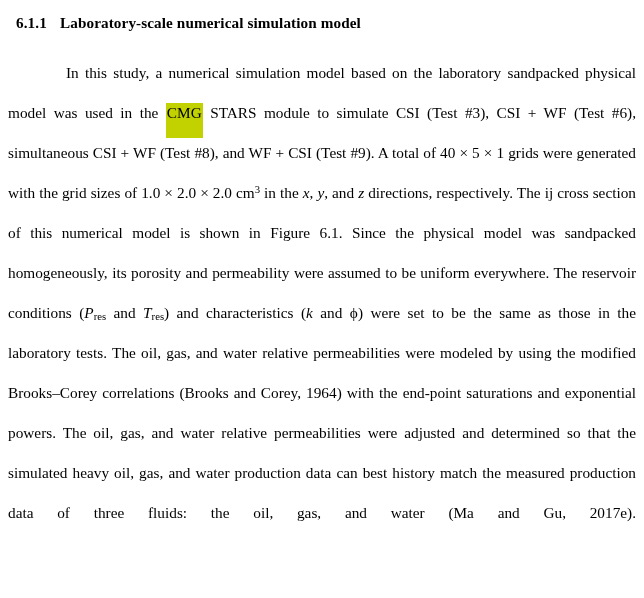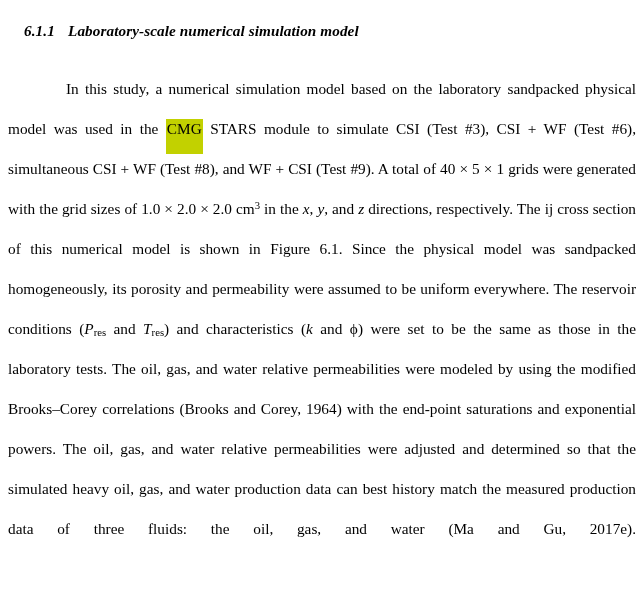--- a/index.html
+++ b/index.html
@@ -19,25 +19,24 @@
     position: relative;
     width: 644px;
     height: 598px;
     box-sizing: border-box;
     padding: 0 8px 0 8px;
   }
   .section-heading {
     font-size: 15.2px;
     font-weight: bold;
     line-height: 1.0;
-    margin: 16px;
+    margin: 8px;
     padding-top: 7px;
     letter-spacing: 0.1px;
     white-space: nowrap;
-    font-style: italic;
   }
   .section-heading .num {
     display: inline-block;
     min-width: 44px;
   }
   .body-paragraph {
     font-size: 15.3px;
     line-height: 40px;
     text-align: justify;
     text-justify: inter-word;

